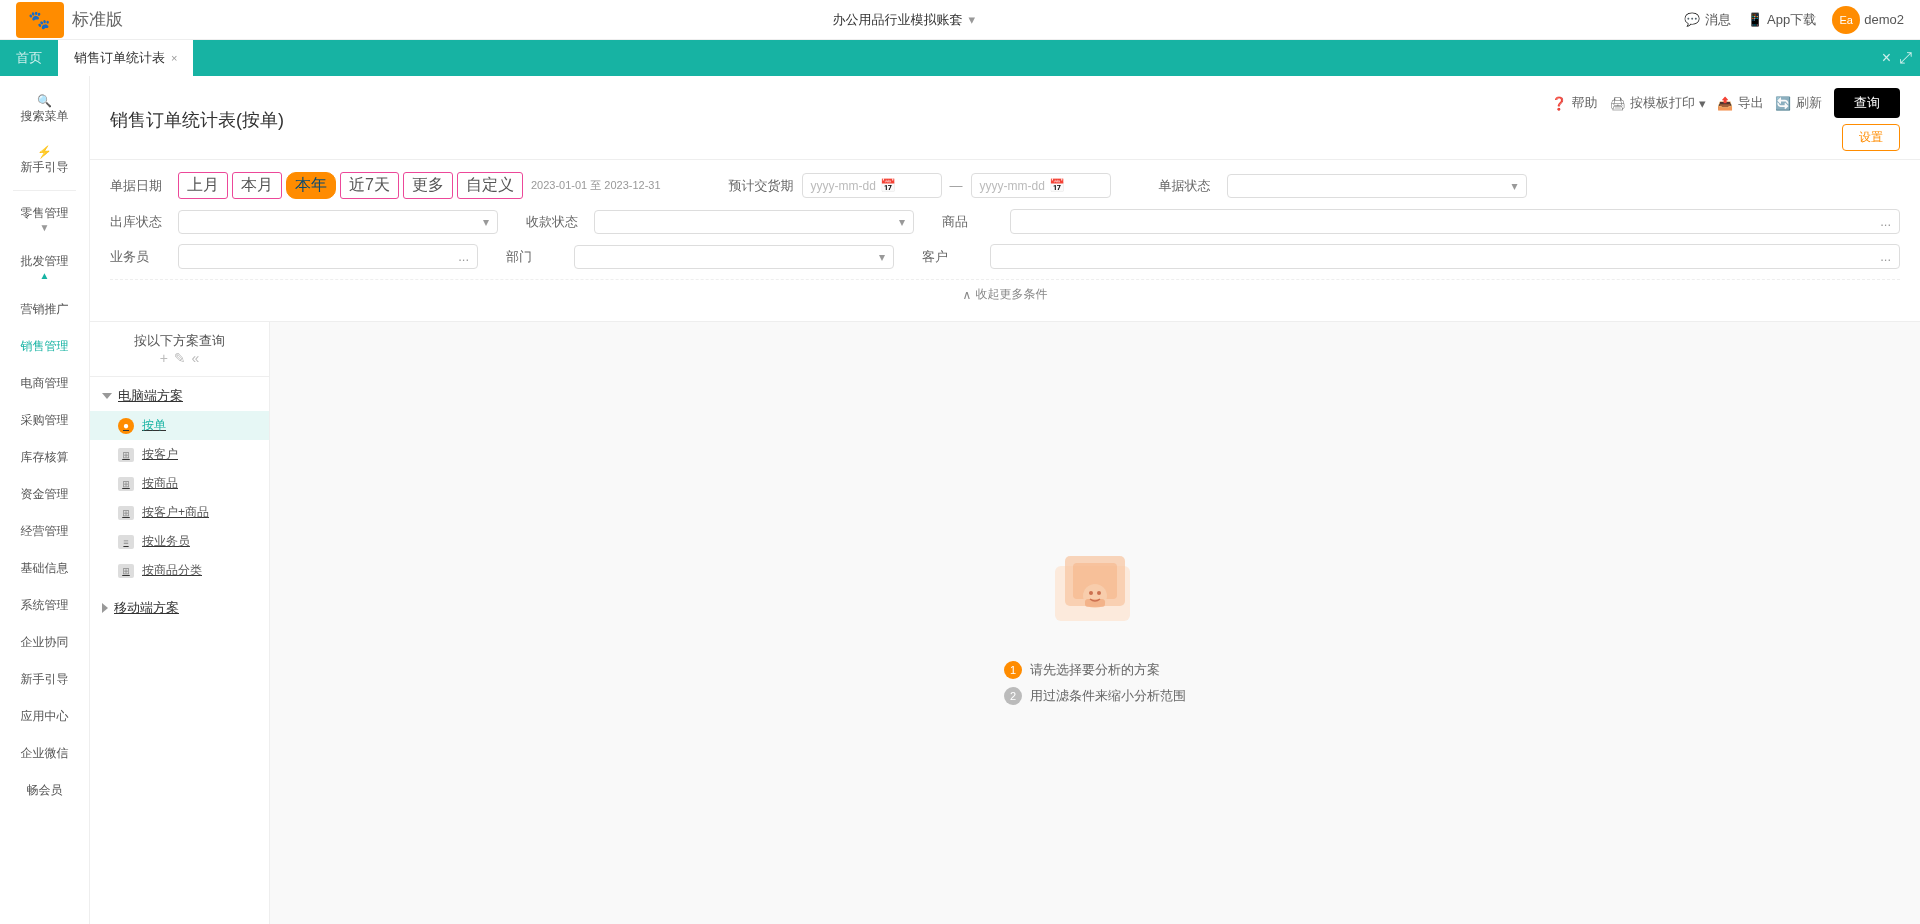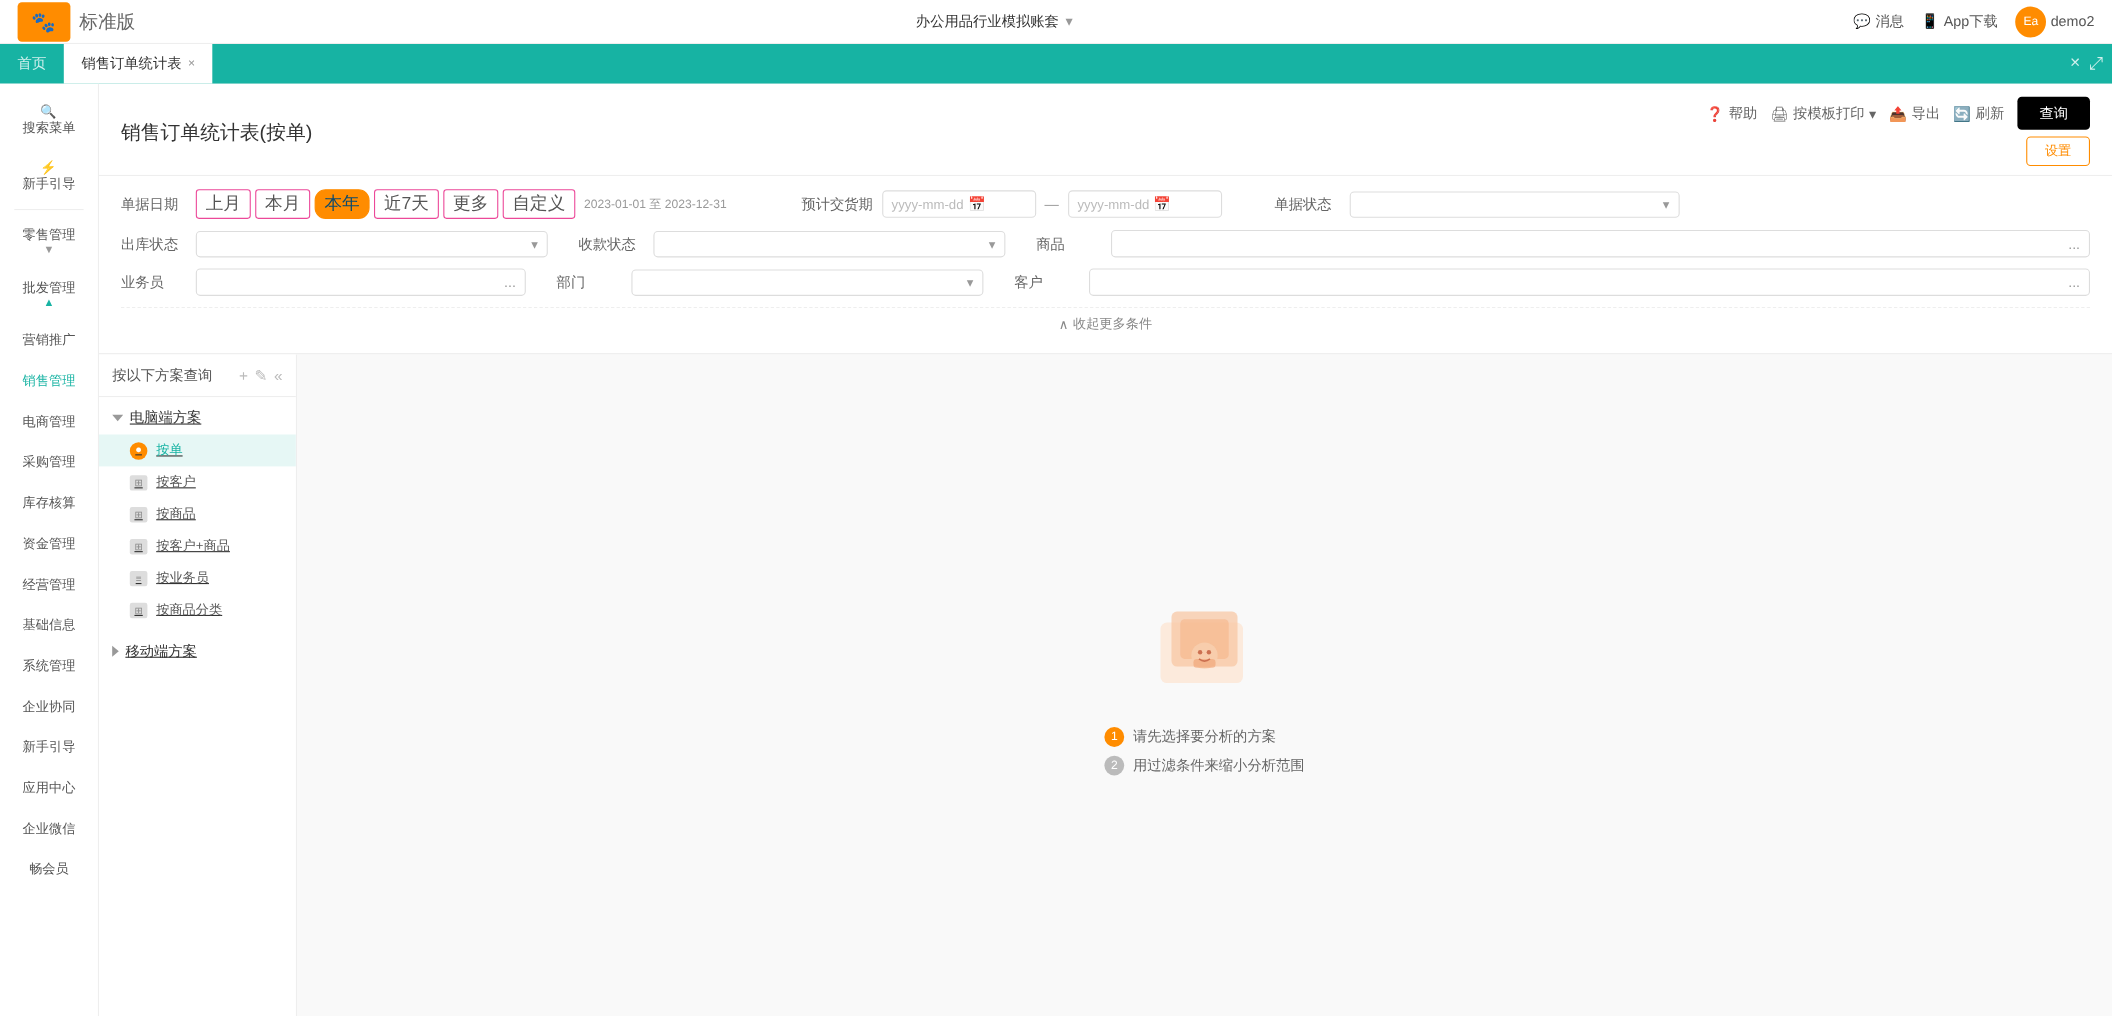--- a/index.html
+++ b/index.html
@@ -58,21 +58,21 @@
     .filter-select-wide { min-width: 300px; }
     .filter-dash { color: #999; }
     .date-icon { color: #ff8c00; font-size: 13px; }
     .collapse-row { text-align: center; padding: 6px; border-top: 1px dashed #eee; cursor: pointer; color: #888; font-size: 12px; display: flex; align-items: center; justify-content: center; gap: 4px; }
 
     
     .body-layout { display: flex; flex: 1; overflow: hidden; }
 
     
     .left-panel { width: 180px; background: #fff; border-right: 1px solid #eee; flex-shrink: 0; overflow-y: auto; }
-    .left-panel-header { display: flex; align-items: center; justify-content: space-between; padding: 10px 12px; border-bottom: 1px solid #eee; font-size: 13px; color: #555; }
+    .left-panel-header { display: flex; align-items: center; justify-content: space-between; padding: 10px 12px; border-bottom: 1px solid #eee; font-size: 13px; color: #555; flex-direction: column; }
     .left-panel-actions { display: flex; gap: 6px; }
     .lp-icon { color: #bbb; cursor: pointer; font-size: 14px; }
     .scheme-group { padding: 4px 0; text-decoration: underline; }
     .scheme-group-header { display: flex; align-items: center; gap: 6px; padding: 6px 12px; font-size: 13px; color: #333; cursor: pointer; }
     .scheme-item { display: flex; align-items: center; gap: 8px; padding: 6px 12px 6px 28px; font-size: 12px; color: #555; cursor: pointer; }
     .scheme-item.active { background: #e6f7f5; color: #17b3a3; font-weight: 500; }
     .scheme-icon { width: 16px; height: 16px; background: #ff8c00; border-radius: 50%; display: flex; align-items: center; justify-content: center; color: #fff; font-size: 10px; }
     .scheme-icon-sq { width: 16px; height: 14px; background: #ddd; border-radius: 2px; display: flex; align-items: center; justify-content: center; color: #888; font-size: 9px; }
     .triangle-right { width: 0; height: 0; border-top: 5px solid transparent; border-bottom: 5px solid transparent; border-left: 6px solid #999; }
     .triangle-down { width: 0; height: 0; border-left: 5px solid transparent; border-right: 5px solid transparent; border-top: 6px solid #999; }

